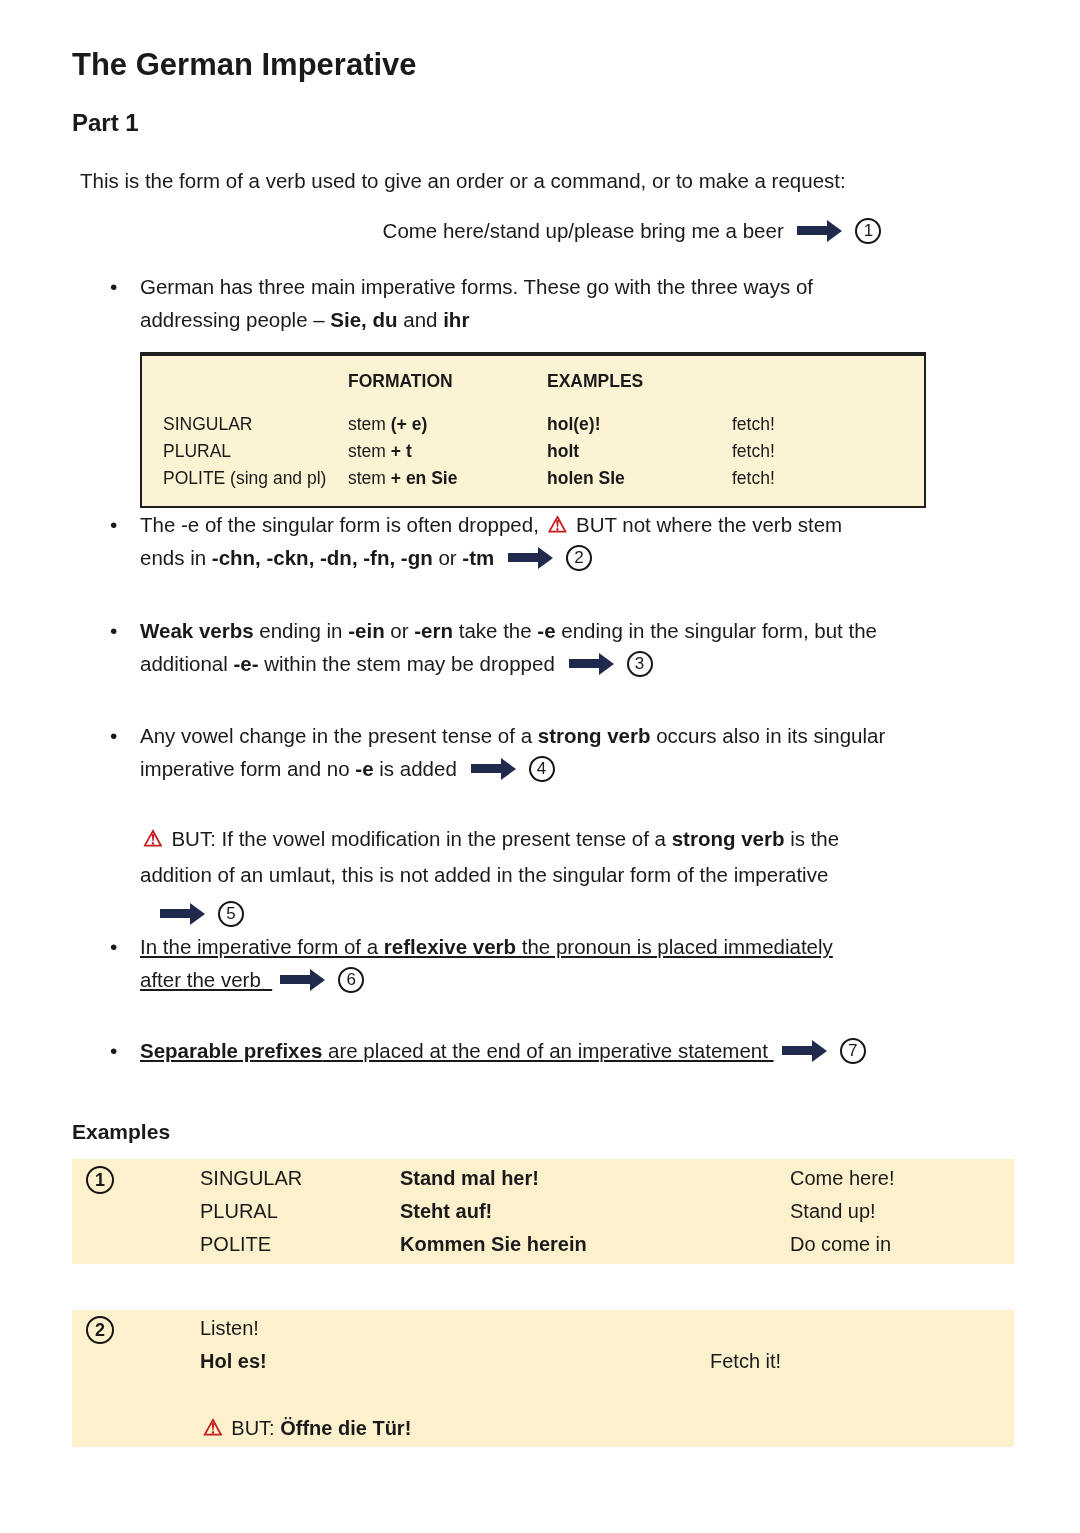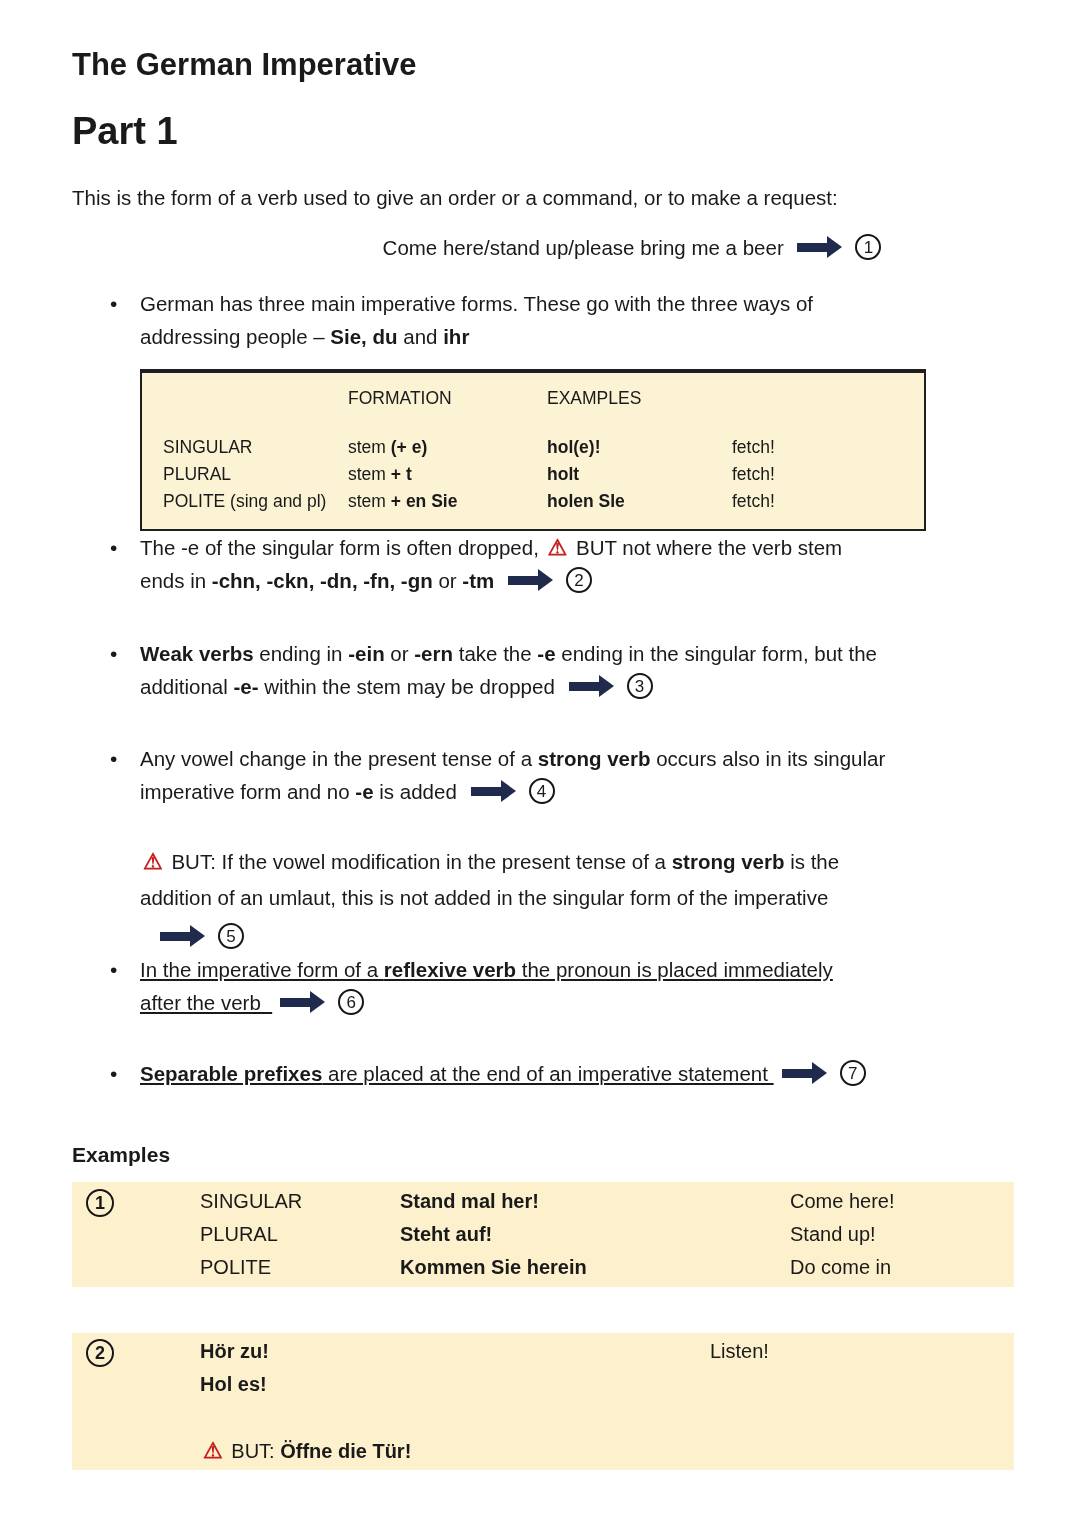--- a/index.html
+++ b/index.html
@@ -6,22 +6,22 @@
   body{
     width:1080px;height:1533px;overflow:hidden;
     background:var(--page-bg,#ffffff);
     color:var(--text,#1a1a1a);
     font-family:"Liberation Sans",sans-serif;
     font-size:20.5px;
   }
   .page{box-sizing:border-box;width:1080px;height:1533px;padding:46px 66px 0 72px;}
 
   h1{font-size:31px;line-height:1.2;margin:0 0 26px;font-weight:700;}
-  h2{font-size:38px;line-height:1.2;margin:0 0 26px;font-weight:700;}
-  .intro{margin:0 0 17px;line-height:33px;}
+  h2{font-size:24px;line-height:1.2;margin:0 0 26px;font-weight:700;}
+  .intro{margin:0 8px 17px;line-height:33px;}
   .center-line{margin:0 0 23px;padding-left:178px;line-height:33px;white-space:nowrap;text-align:center;}
 
   ul.bullets{list-style:none;margin:0;padding:0;}
   ul.bullets li{position:relative;padding-left:68px;line-height:33px;}
   ul.bullets li::before{content:"\2022";position:absolute;left:38px;top:0;font-size:21px;}
   li.mb40{margin-bottom:40px;}
   li.mb39{margin-bottom:39px;}
   li.mb38{margin-bottom:38px;}
   .group-after-table{margin-top:28px;}
   .group-reflexive{margin-top:14px;text-decoration:underline;}
@@ -34,21 +34,21 @@
   .circ{display:inline-flex;align-items:center;justify-content:center;box-sizing:border-box;
         width:26px;height:26px;border:2px solid #161616;border-radius:50%;
         font-size:17px;line-height:1;vertical-align:middle;position:relative;top:-2px;margin-left:4px;}
   .circ.big{width:28px;height:28px;border-width:2.5px;font-weight:700;font-size:18px;top:0;margin-left:0;}
 
   .gtable{box-sizing:border-box;margin:16px 0 0 68px;width:786px;
           background:var(--table-bg,#fcf3d4);
           border:2px solid var(--border-dark,#1f1f1f);border-top-width:4px;
           padding:12px 0 14px;font-size:17.5px;}
   .trow{display:grid;grid-template-columns:185px 199px 185px 1fr;padding-left:21px;line-height:27px;}
-  .trow.thead{margin-bottom:22px;}
+  .trow.thead{margin-bottom:16px;font-weight:bold;}
   .tex{font-weight:700;}
 
   h3{font-size:21px;font-weight:700;margin:53px 0 15px;}
 
   .exbox{box-sizing:border-box;width:942px;background:var(--box-bg,#fdf0cc);padding:3px 0;font-size:20px;}
   .exbox.box2{margin-top:46px;padding:2px 0;}
   .exrow{display:grid;grid-template-columns:128px 200px 390px 1fr;line-height:33px;}
   .exrow2{display:grid;grid-template-columns:128px 510px 1fr;line-height:33px;}
   .numcell{padding-left:14px;}
   .exde{font-weight:700;}
@@ -152,26 +152,26 @@
       <span class="numcell"></span>
       <span>POLITE</span>
       <span class="exde">Kommen Sie herein</span>
       <span>Do come in</span>
     </div>
   </div>
 
   <div class="exbox box2">
     <div class="exrow2">
       <span class="numcell"><span class="circ big">2</span></span>
-      <span class="exde">Hör zu!</span>
       <span>Listen!</span>
     </div>
     <div class="exrow2">
       <span class="numcell"></span>
       <span class="exde">Hol es!</span>
+      <span>Fetch it!</span>
     </div>
     <div class="exrow2 spacer"></div>
     <div class="exrow2">
       <span class="numcell"></span>
       <span><span class="warn">⚠</span><span> BUT: </span><span class="b">Öffne die Tür!</span></span>
     </div>
   </div>
 
 </div>
 

